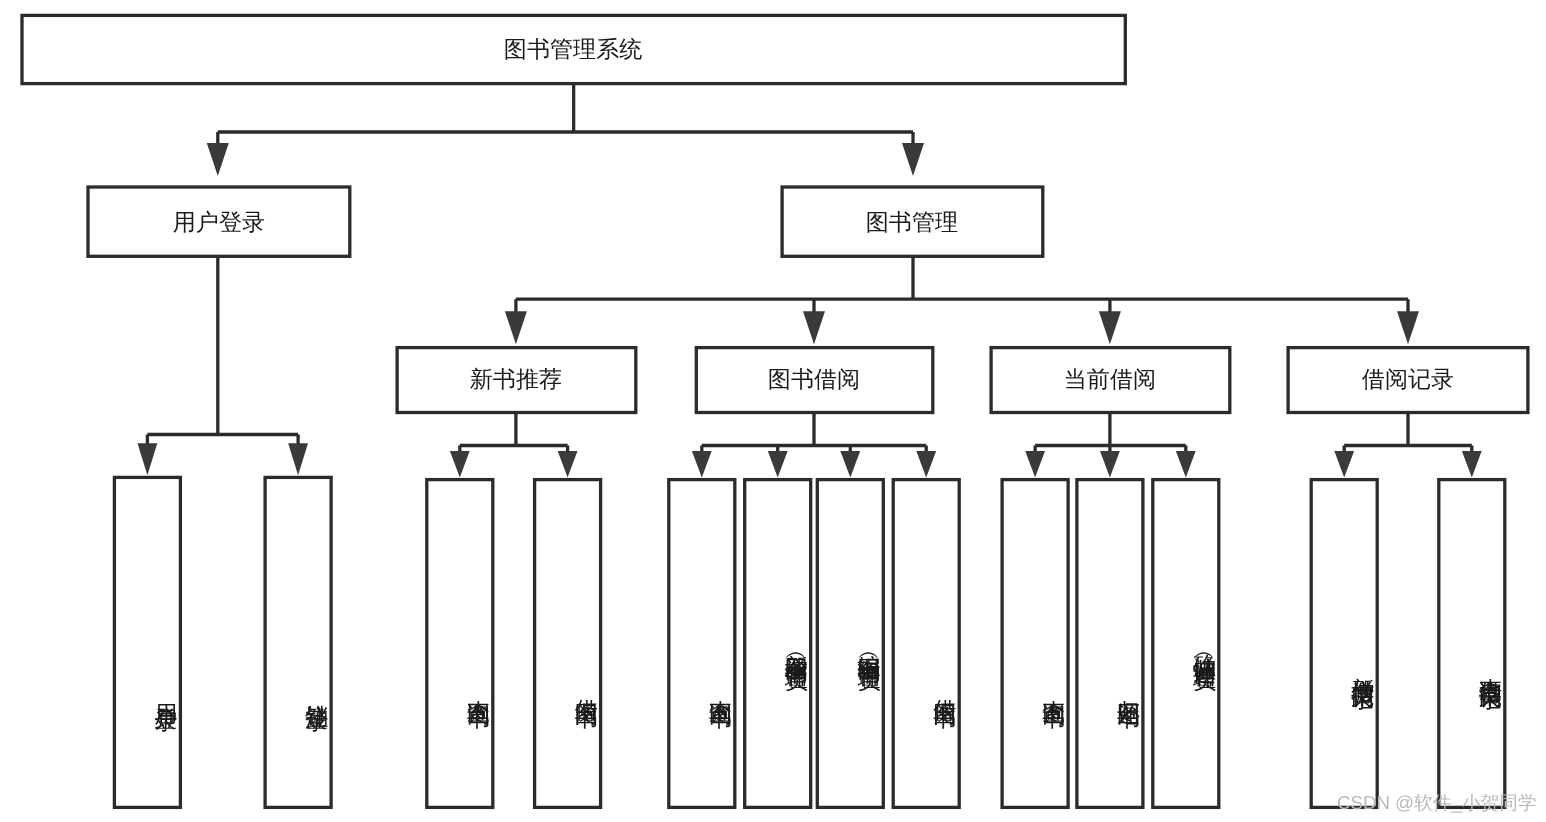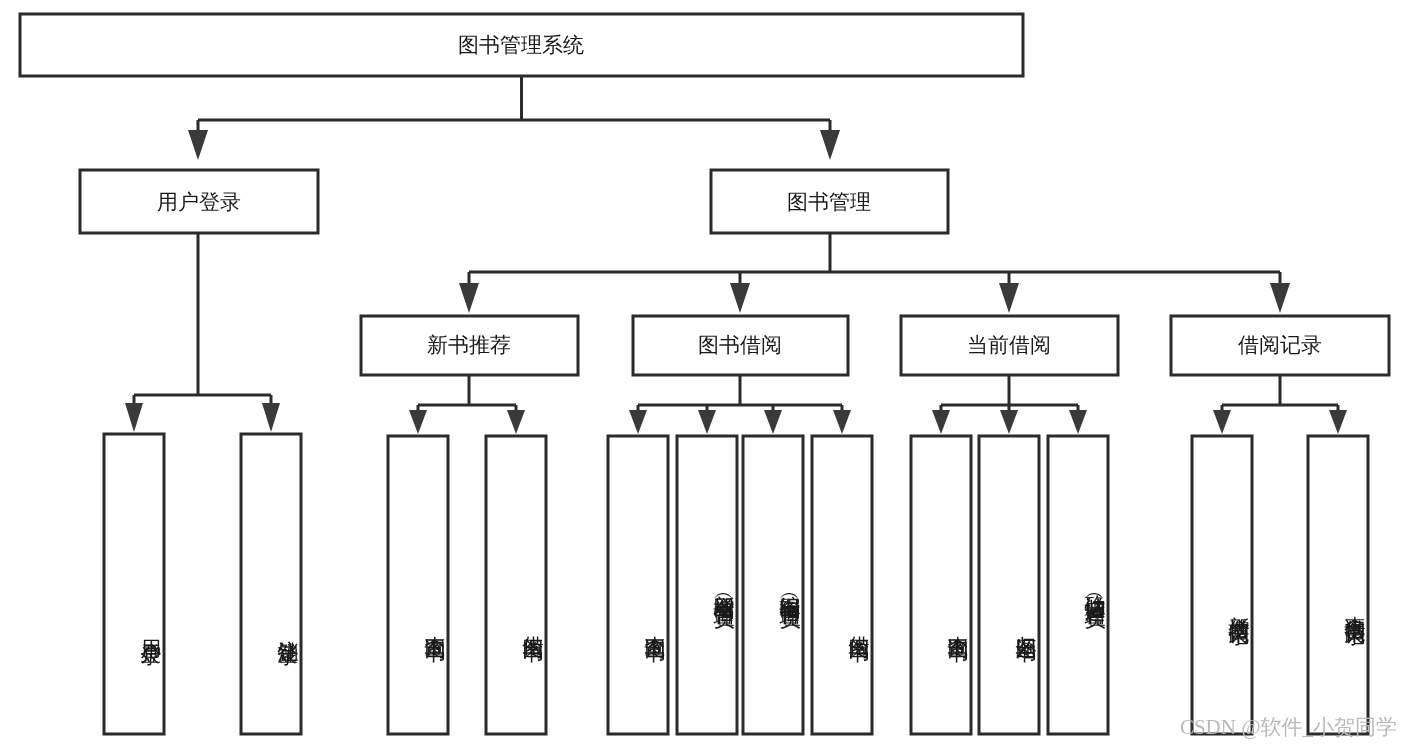--- a/index.html
+++ b/index.html
@@ -59,22 +59,22 @@
     display: flex;
     align-items: flex-start;
     justify-content: center;
     white-space: nowrap;
     pointer-events: none;
   }
   .watermark {
     position: absolute;
     right: 8px;
     bottom: 6px;
-    font-family: Liberation Serif, serif;
-    font-size: 21px;
+    font-family: Liberation Sans, sans-serif;
+    font-size: 17px;
     color: #b9b9b9;
     white-space: nowrap;
     user-select: none;
   }
 </style>
 </head>
 <body>
 
 <div id="diagram-root">
 

